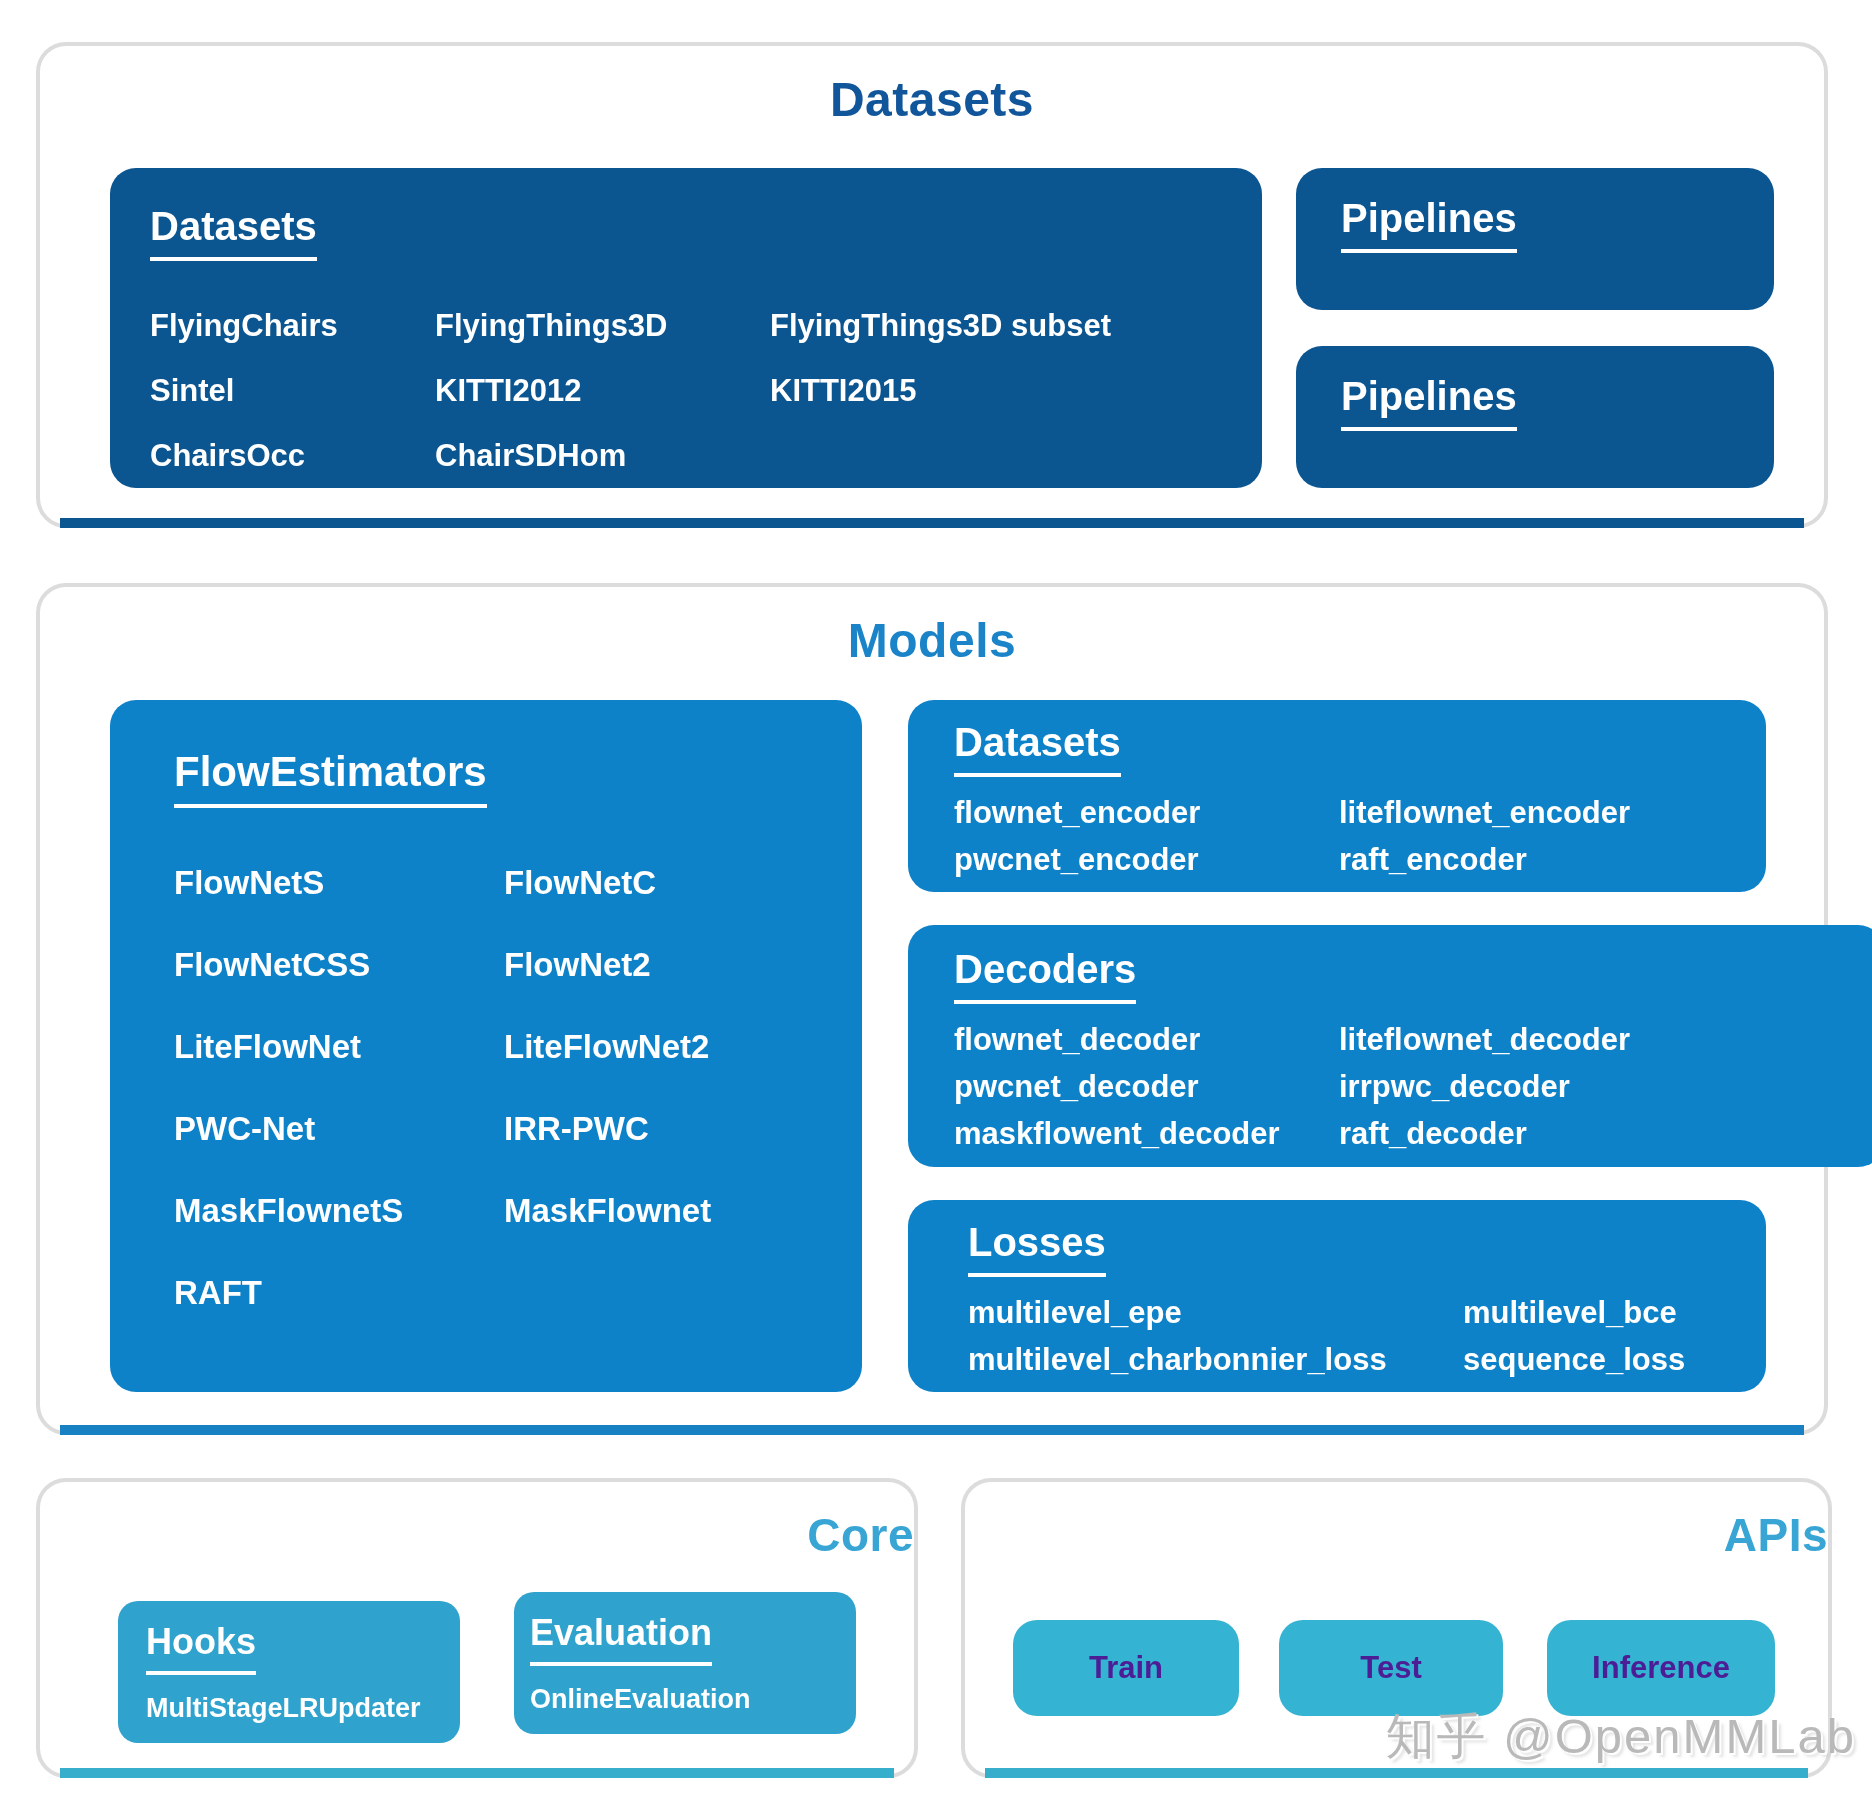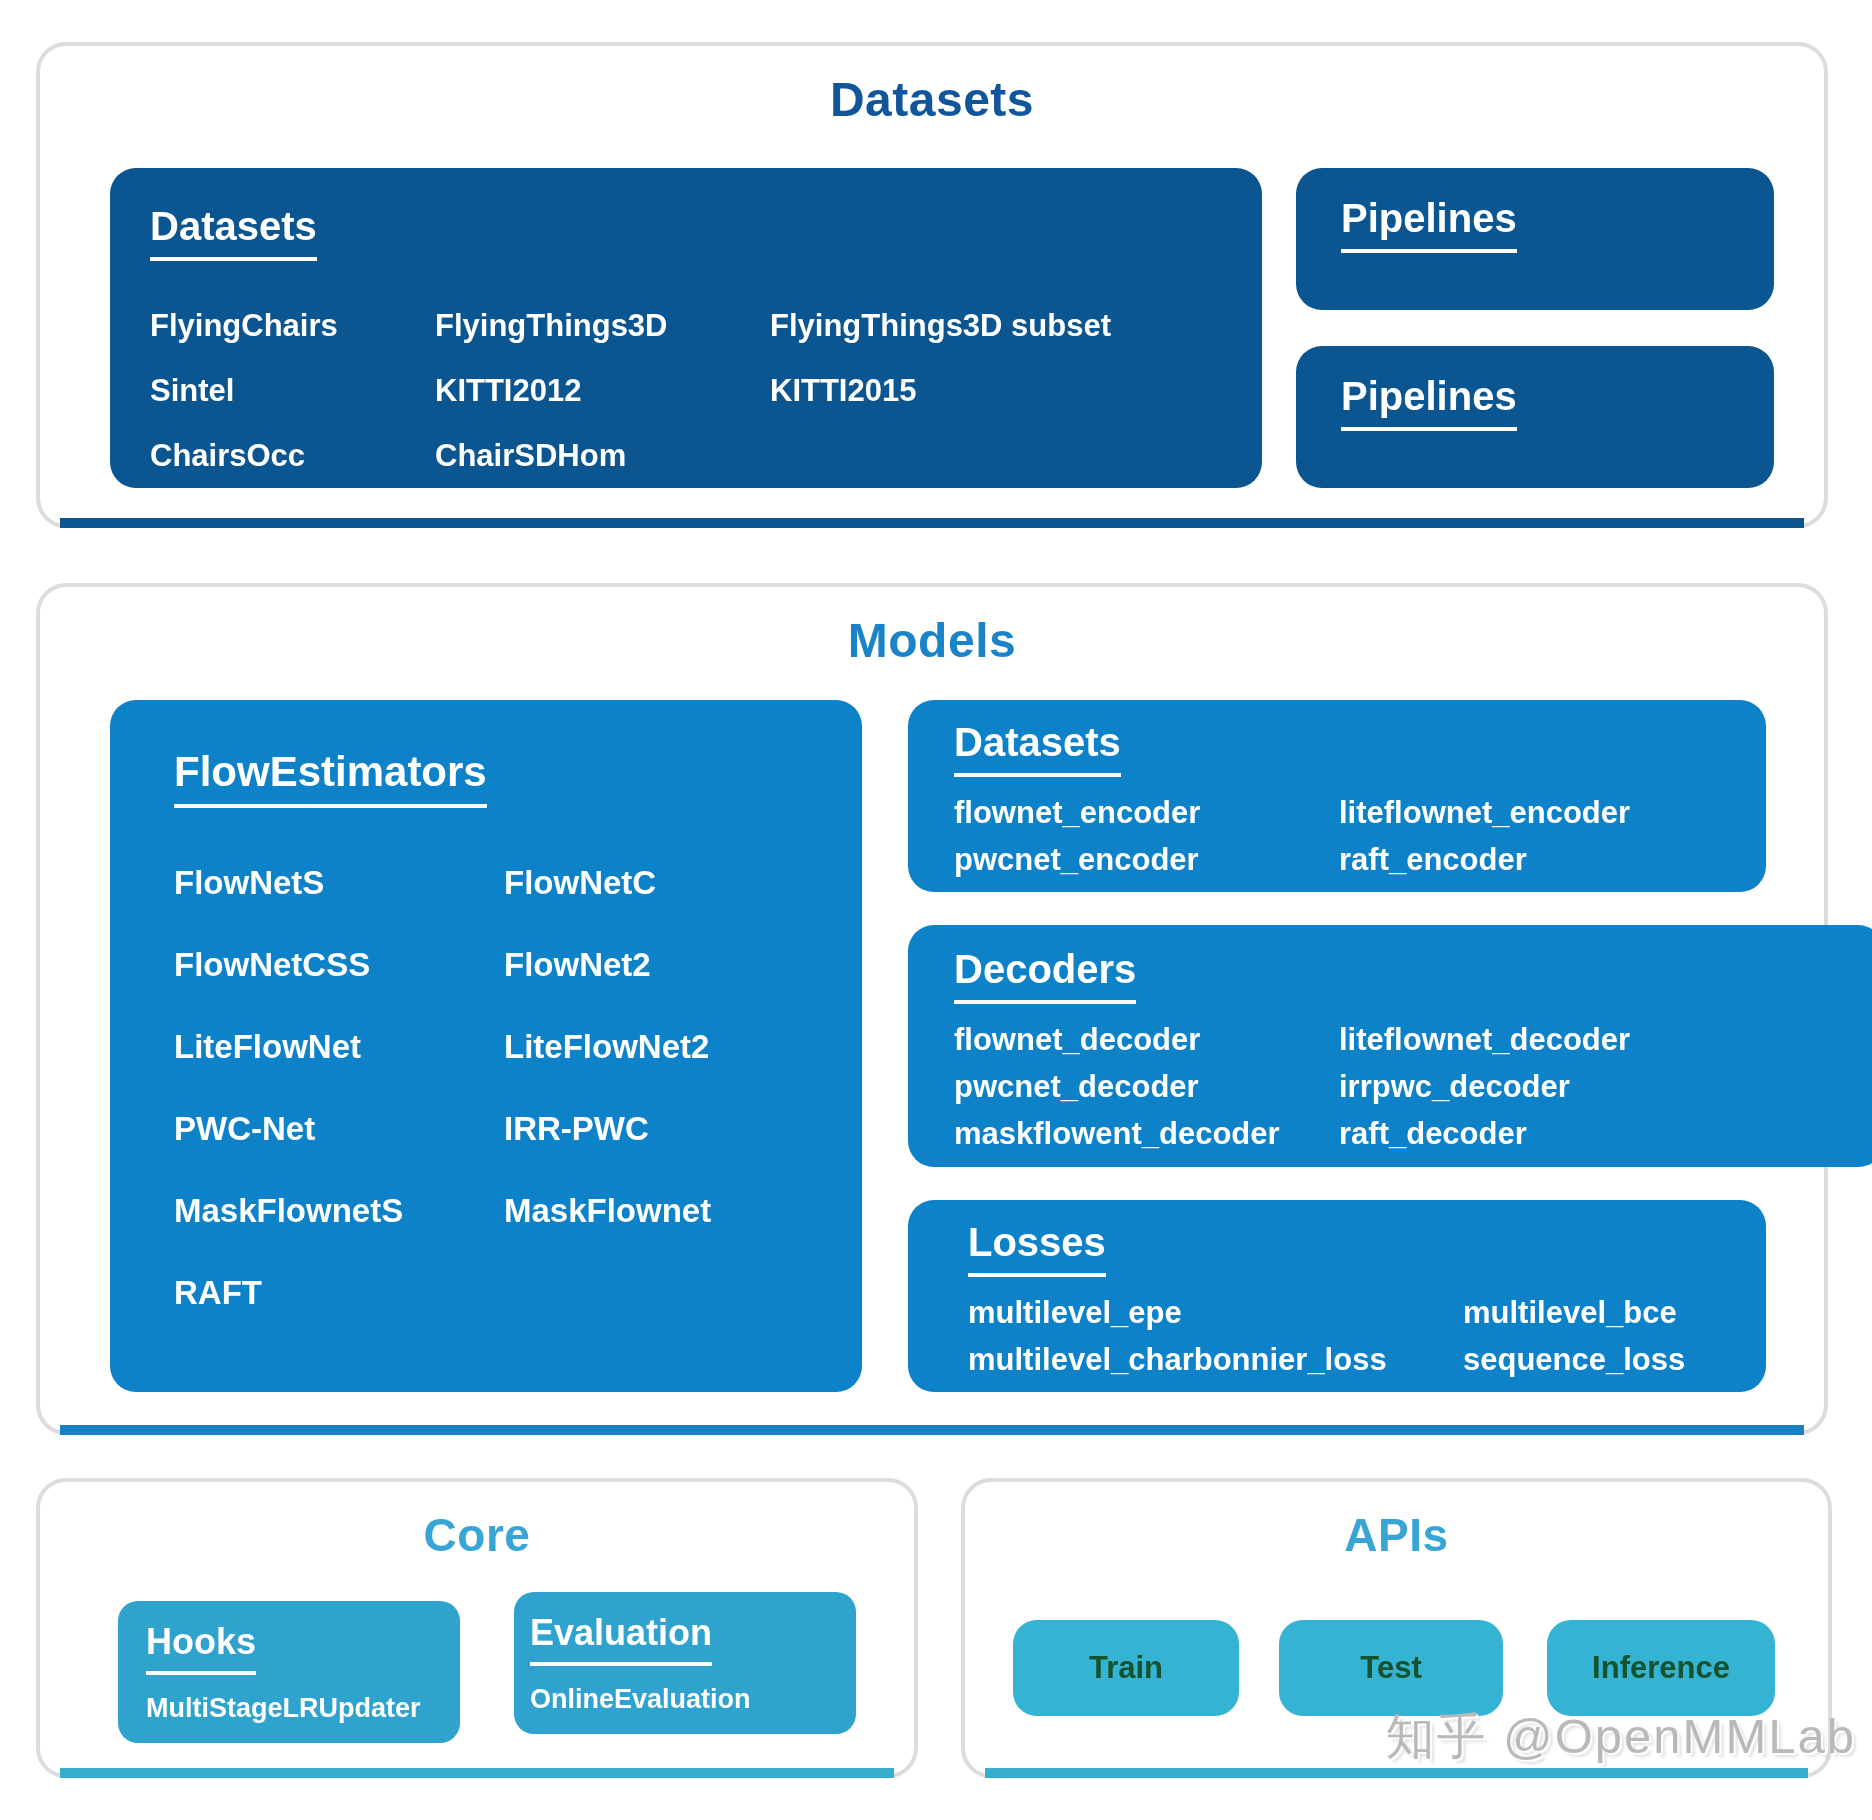--- a/index.html
+++ b/index.html
@@ -12,21 +12,21 @@
     border:4px solid #dcdcdc; border-radius:30px; box-sizing:border-box;
   }
   .bottom-line { position:absolute; left:20px; right:20px; bottom:-4px; height:10px; }
   .line-navy { background:#0b5591; }
   .line-blue { background:#1781c4; }
   .line-teal { background:#38aecd; }
 
   .card-title { text-align:center; font-weight:bold; font-size:48px; margin-top:26px; letter-spacing:0.5px; }
   .t-navy { color:#11569b; }
   .t-blue { color:#1b84c9; }
-  .t-teal { color:#38a5d5; font-size:46px; }
+  .t-teal { color:#38a5d5; font-size:46px;text-align:right; }
 
   .bigbox { position:absolute; border-radius:26px; color:#fff; box-sizing:border-box; }
   .navy { background:#0b5591; }
   .blue  { background:#0e82c9; }
   .teal  { background:#2fa3ce; border-radius:20px; }
   .teal2 { background:#35b3d2; }
 
   .hdr { display:inline-block; font-weight:bold; border-bottom:4px solid #ffffff; padding-bottom:8px; }
   .hdr-40 { font-size:40px; }
   .hdr-42 { font-size:42px; }
@@ -61,21 +61,21 @@
     margin-top:12px; display:grid; grid-template-columns:495px 1fr;
     font-size:31px; font-weight:bold; line-height:47px;
   }
 
   #box-hooks { left:78px;  top:110px; width:342px; height:142px; padding:20px 0 0 28px;margin-top:9px; }
   #box-eval  { left:474px; top:110px; width:342px; height:142px; padding:20px 0 0 16px; }
   .core-item { font-size:27px; font-weight:bold; margin-top:18px; }
 
   .api-btn {
     position:absolute; top:138px; height:96px; border-radius:24px;
-    color:#14532d; font-weight:bold; font-size:31px;
+    color:#4c1d95; font-weight:bold; font-size:31px;
     display:flex; align-items:center; justify-content:center; box-sizing:border-box;
   }
   #btn-train     { left:48px;  width:226px; }
   #btn-test      { left:314px; width:224px; }
   #btn-inference { left:582px; width:228px; }
 
   .watermark {
     position:absolute; right:16px; top:1704px; z-index:5;
     font-size:49px; color:#b9b9b9; letter-spacing:2px; white-space:nowrap;
     text-shadow:2px 2px 0 rgba(255,255,255,0.95), 4px 4px 3px rgba(170,170,170,0.35);

